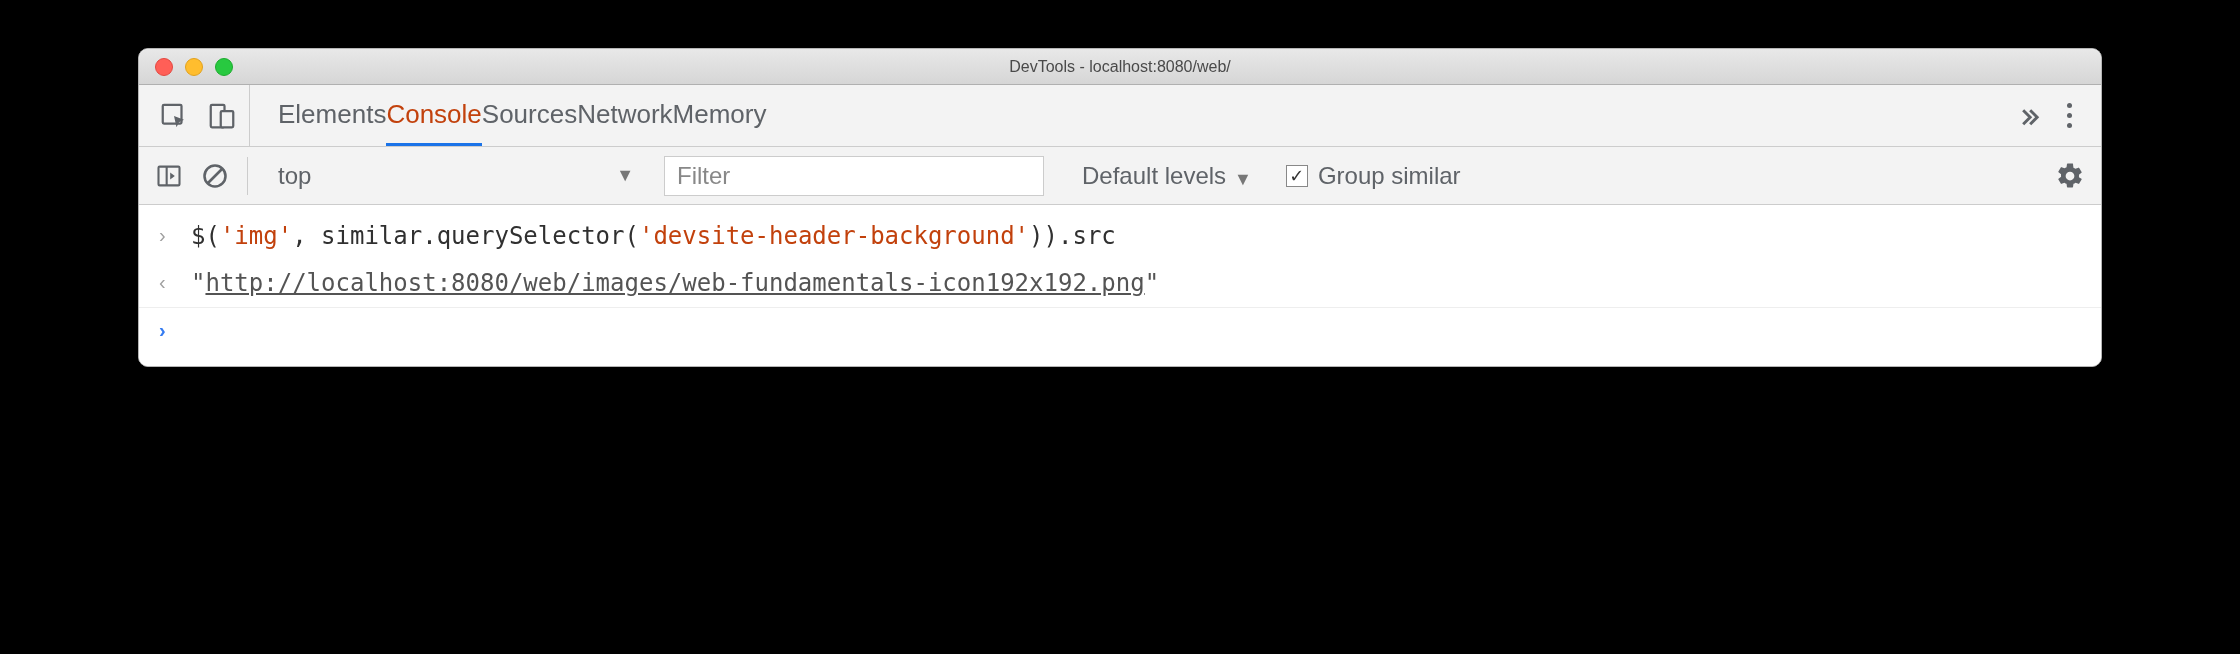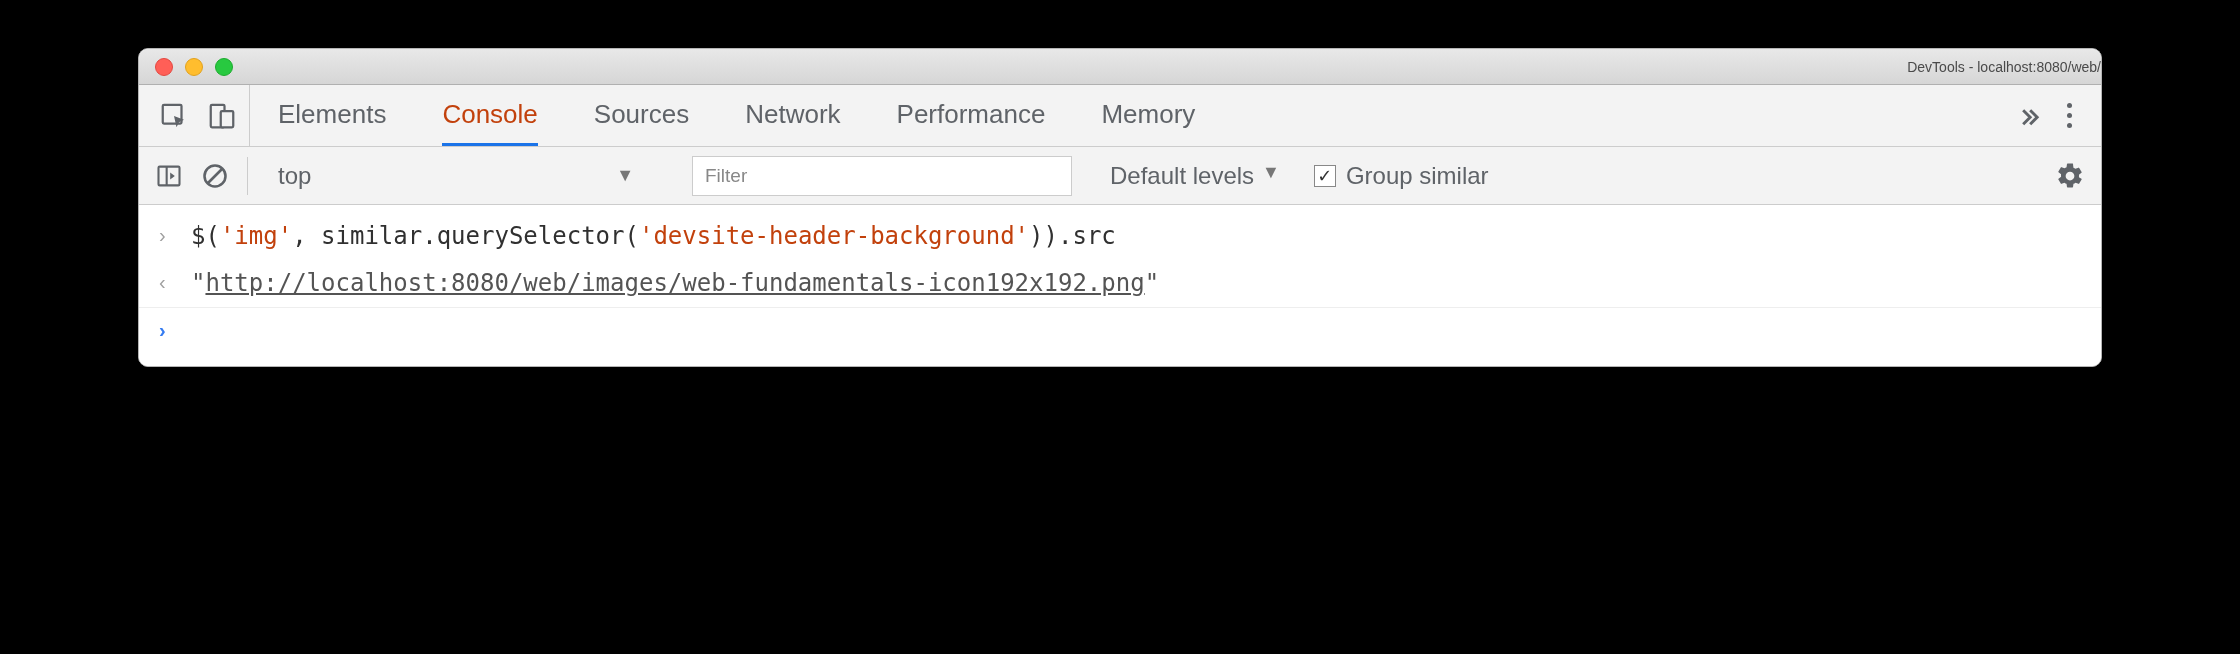--- a/index.html
+++ b/index.html
@@ -34,22 +34,22 @@
     gap: 12px;
     padding-left: 16px;
   }
   .dot { width: 18px; height: 18px; border-radius: 50%; }
   .dot.red { background: #ff5f57; border: 1px solid #e24840; }
   .dot.yellow { background: #ffbd2e; border: 1px solid #e1a11e; }
   .dot.green { background: #28c940; border: 1px solid #1dab2e; }
   .title {
     position: absolute;
     left: 0; right: 0;
-    text-align: right;
-    font-size: 14px;
+    text-align: center;
+    font-size: 16px;
     color: #4a4a4a;
     pointer-events: none;
   }
   .tabbar {
     height: 62px;
     background: #f3f3f3;
     border-bottom: 1px solid #ccc;
     display: flex;
     align-items: stretch;
     padding: 0 12px;
@@ -58,21 +58,20 @@
     display: flex;
     align-items: center;
     gap: 18px;
     padding: 0 12px 0 8px;
     border-right: 1px solid #ccc;
     margin-right: 28px;
   }
   .tabs {
     display: flex;
     align-items: center;
-    gap: 56px;
     flex: 1;
     font-size: 26px;
     color: #5f6368;
   }
   .tab {
     height: 100%;
     display: flex;
     align-items: center;
     cursor: default;
     border-bottom: 3px solid transparent;
@@ -116,27 +115,26 @@
     padding: 0 12px;
     min-width: 380px;
     justify-content: space-between;
   }
   .context .tri { font-size: 18px; color:#777; }
   .filter-input {
     background: #fff;
     border: 1px solid #ccc;
     height: 40px;
     width: 380px;
-    font-size: 19px;
+    font-size: 24px;
     padding: 0 12px;
     color: #333;
-    margin-left: 28px;
   }
   .filter-input::placeholder { color:#888; }
-  .levels { display:flex; align-items:flex-start; gap:8px; margin-left: 20px; }
+  .levels { display:flex; align-items:flex-end; gap:8px; margin-left: 20px; }
   .checkbox-wrap { display:flex; align-items:center; gap:10px; margin-left: 16px; }
   .checkbox {
     width: 22px; height: 22px; border:1px solid #888; background:#fff;
     display:flex; align-items:center; justify-content:center;
     font-size: 18px; color:#333;
   }
   .gear { margin-left: auto; color:#5f6368; }
   .console-body {
     background: #fff;
     font-family: Menlo, Consolas, monospace;
@@ -193,21 +191,20 @@
           <rect x="3" y="3" width="11" height="18" rx="1"></rect>
           <rect x="11" y="8" width="10" height="13" rx="1" fill="#f3f3f3"></rect>
         </svg>
       </span>
     </div>
     <div class="tabs">
       <div class="tab">Elements</div>
       <div class="tab active">Console</div>
       <div class="tab">Sources</div>
       <div class="tab">Network</div>
-      <div class="tab">Performance</div>
       <div class="tab">Memory</div>
     </div>
     <div class="tab-more">
       <svg width="28" height="28" viewBox="0 0 24 24" fill="none" stroke="#5f6368" stroke-width="2.5">
         <path d="M7 7 L13 13 L7 19"></path>
           <path d="M13 7 L19 13 L13 19"></path>
       </svg>
     </div>
     <div class="kebab">
       <div></div>

